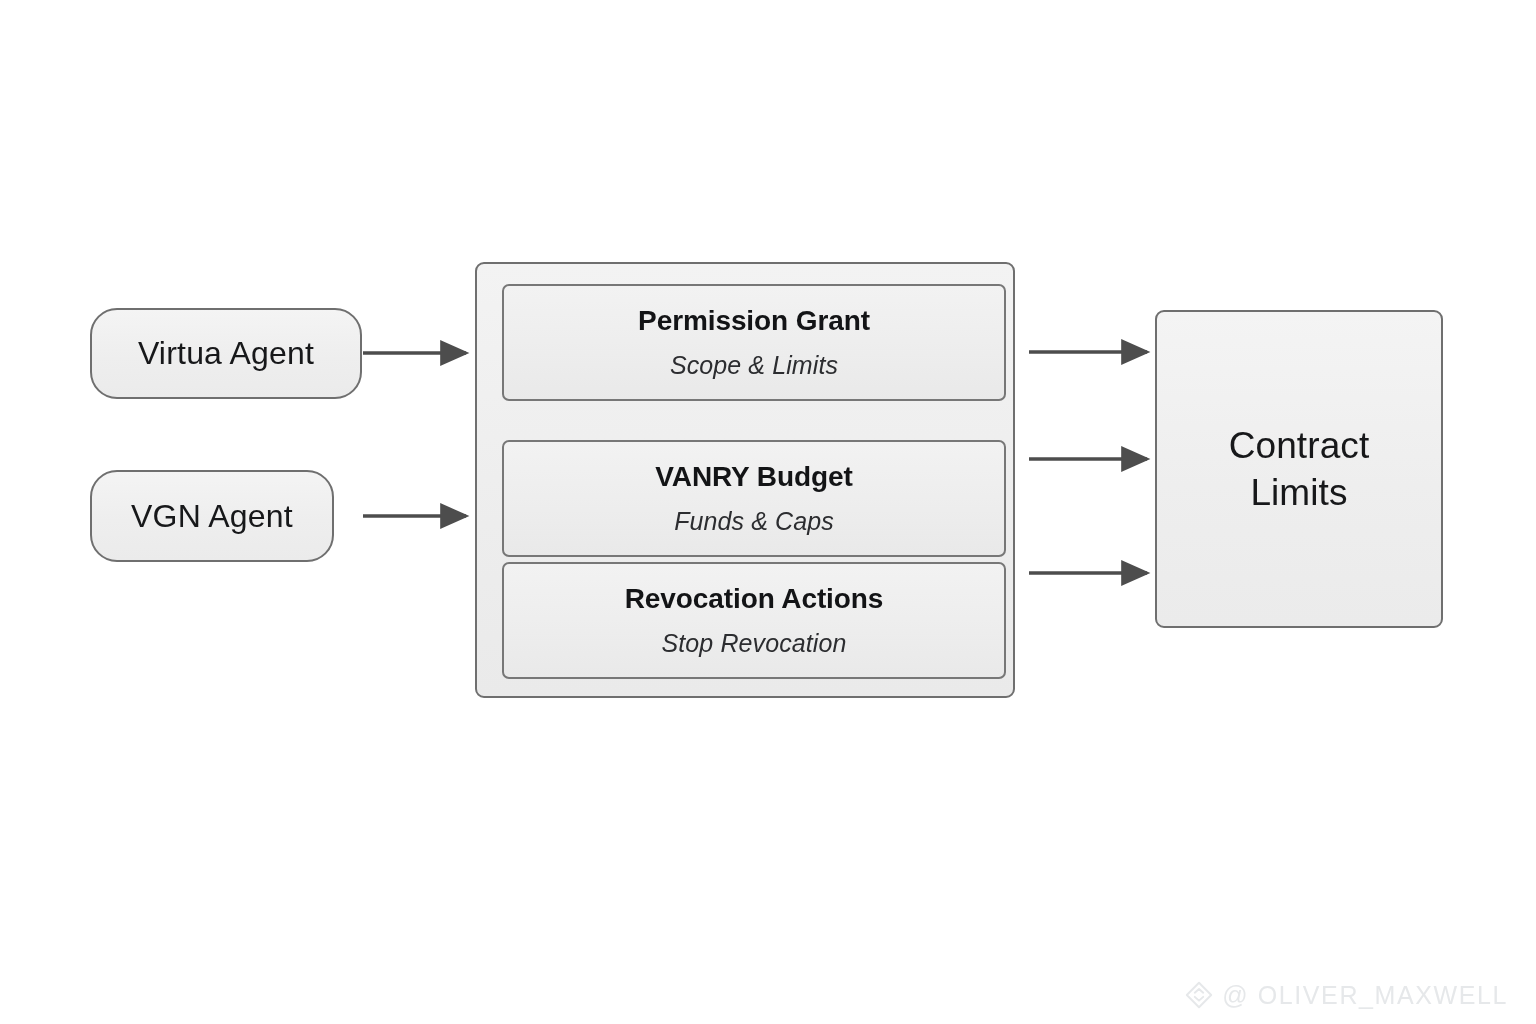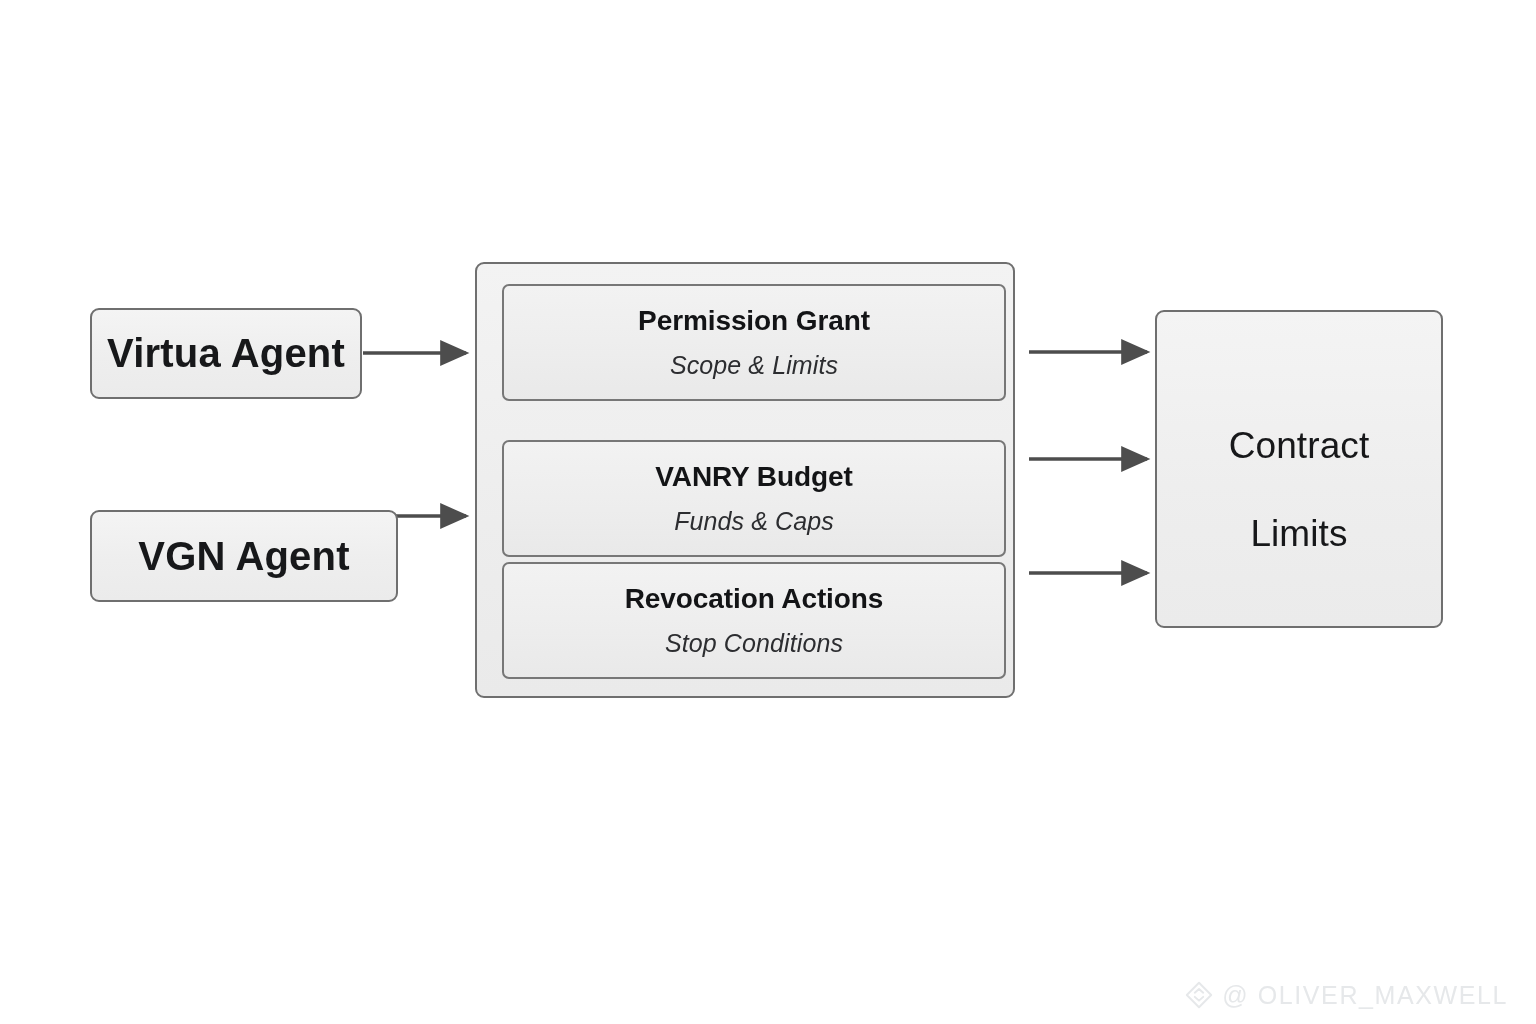--- a/index.html
+++ b/index.html
@@ -31,26 +31,27 @@
     display: flex;
     flex-direction: column;
     align-items: center;
     justify-content: center;
     text-align: center;
     color: #17181a;
   }
 
   
   .agent-box {
-    font-size: 40px;
-    font-weight: 700;
+    font-size: 32px;
+    font-weight: 400;
     letter-spacing: 0.2px;
+    border-radius: 27px;
   }
   #agent-virtua { left: 90px;  top: 308px; width: 272px; height: 91px; }
-  #agent-vgn    { left: 90px;  top: 470px; width: 308px; height: 92px; margin-top: 40px; }
+  #agent-vgn    { left: 90px;  top: 470px; width: 244px; height: 92px; }
 
   
   #policy-container {
     position: absolute;
     left: 475px;
     top: 262px;
     width: 540px;
     height: 436px;
     box-sizing: border-box;
     background: linear-gradient(180deg, #f3f3f3 0%, #ededed 60%, #eaeaea 100%);
@@ -98,21 +99,21 @@
   #outcome-box {
     left: 1155px;
     top: 310px;
     width: 288px;
     height: 318px;
     font-size: 37px;
     font-weight: 400;
     line-height: 1.28;
     letter-spacing: 0.1px;
   }
-  #outcome-box .outcome-line { display: block; margin-top: 41px; }
+  #outcome-box .outcome-line { display: block; }
 
   
   #arrows {
     position: absolute;
     left: 0; top: 0;
     width: 1536px;
     height: 1024px;
     pointer-events: none;
   }
 
@@ -178,21 +179,21 @@
       <div class="card-subtitle">Scope &amp; Limits</div>
     </div>
 
     <div class="policy-card" id="policy-card-1">
       <div class="card-title">VANRY Budget</div>
       <div class="card-subtitle">Funds &amp; Caps</div>
     </div>
 
     <div class="policy-card" id="policy-card-2">
       <div class="card-title">Revocation Actions</div>
-      <div class="card-subtitle">Stop Conditions</div>
+      <div class="card-subtitle">Stop Revocation</div>
     </div>
 
   </div>
 
   <div class="node" id="outcome-box">
     <span class="outcome-line">Contract</span>
     <span class="outcome-line">Limits</span>
   </div>
 
   <div id="watermark">

